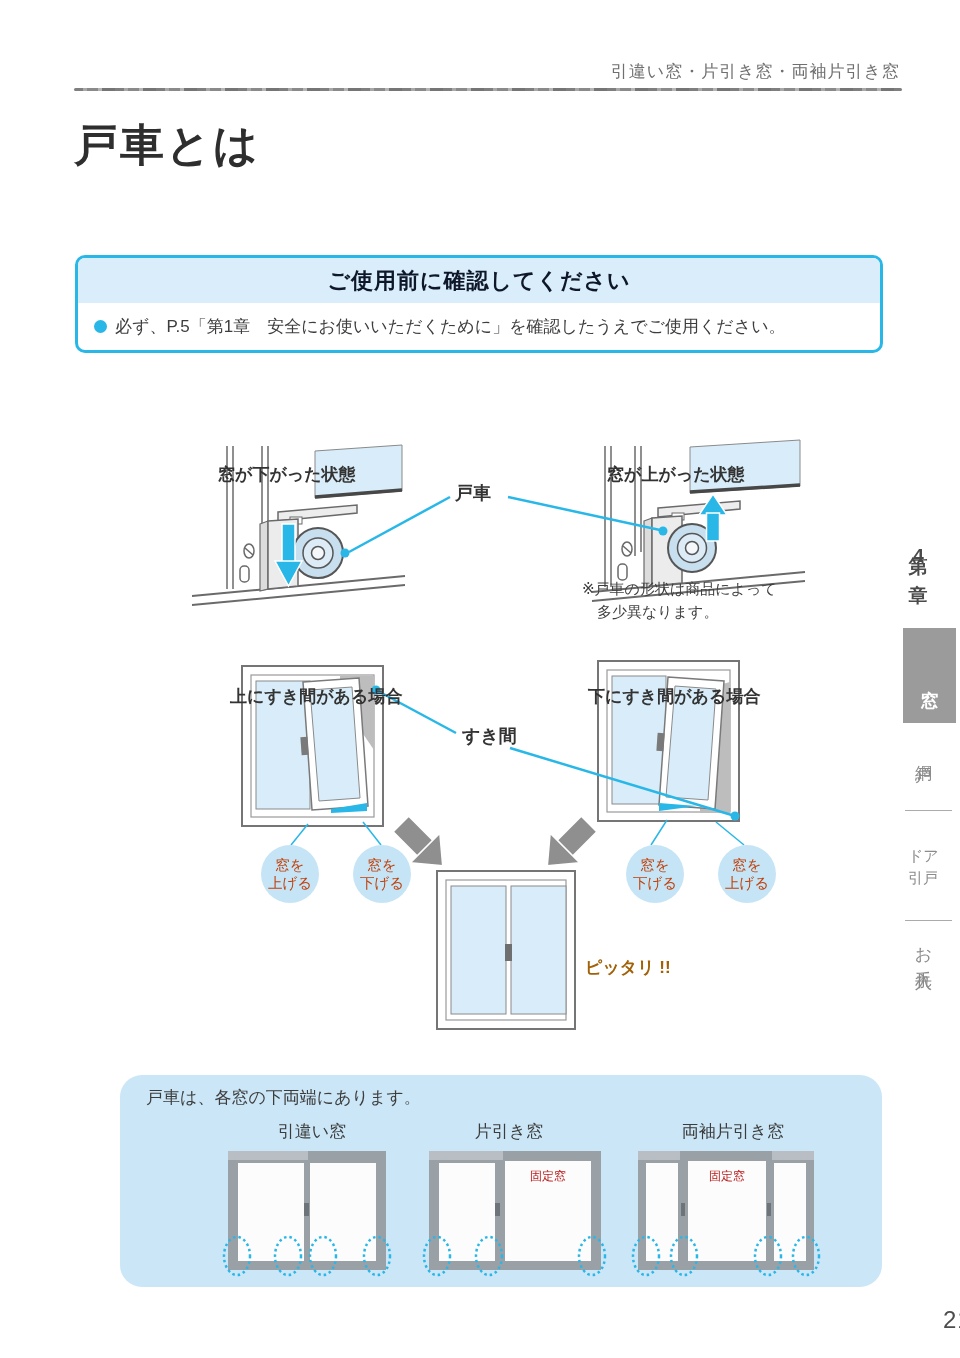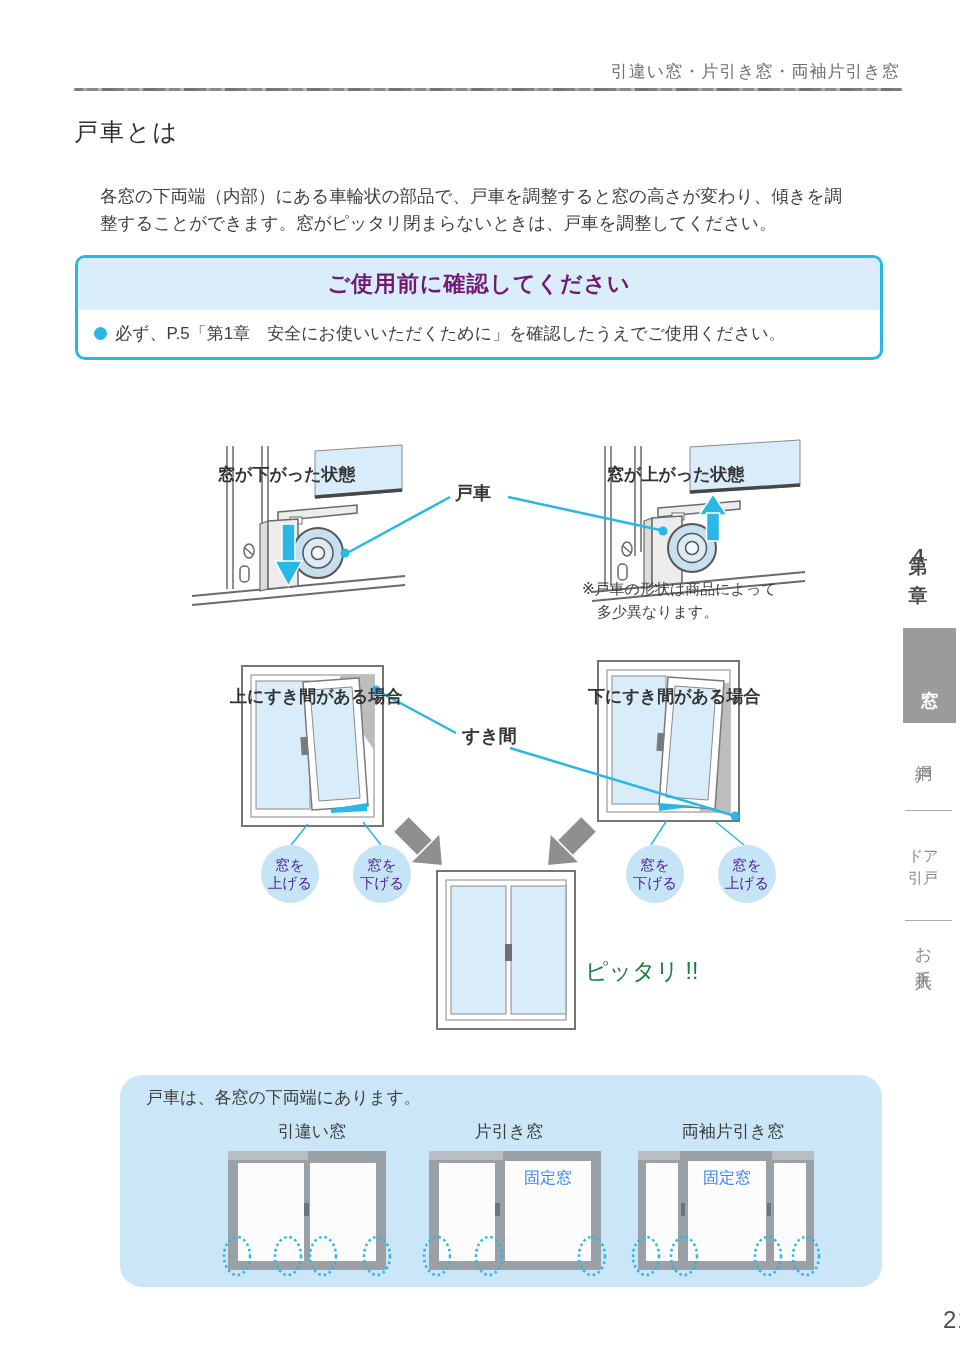--- a/index.html
+++ b/index.html
@@ -4,64 +4,60 @@
 <style>
   html,body{margin:0;padding:0;}
   body{width:960px;height:1358px;position:relative;background:#ffffff;
        font-family:"Liberation Sans","DejaVu Sans",sans-serif;color:#3d3d3d;overflow:hidden;}
   .abs{position:absolute;}
   .page{position:absolute;inset:0;}
   
   .breadcrumb{top:60px;right:60px;font-size:17px;color:#6f6f6f;letter-spacing:1px;}
   .head-rule{top:88px;left:74px;width:828px;height:3px;border-radius:2px;
     background:repeating-linear-gradient(90deg,#7f7f7f 0 9px,#a8a8a8 9px 13px,#8a8a8a 13px 24px,#b4b4b4 24px 28px,#757575 28px 41px);}
-  .page-title{top:116px;left:74px;font-size:24px;font-weight:normal;color:#2e2e2e;letter-spacing:2px;}
+  .page-title{top:116px;left:74px;font-size:44px;font-weight:bold;color:#2e2e2e;letter-spacing:2px;}
   .intro{top:183px;left:100px;font-size:17.5px;line-height:1.55;color:#404040;}
   
   .confirm{top:255px;left:75px;width:802px;border:3px solid #29b7e8;border-radius:10px;overflow:hidden;background:#fff;}
-  .confirm-head{background:#d9eefa;height:52px;display:flex;align-items:center;justify-content:center;
-    font-size:22px;font-weight:bold;color:#701a75;letter-spacing:1px;}
+  .confirm-head{background:#d9eefa;height:45px;display:flex;align-items:center;justify-content:center;
+    font-size:22px;font-weight:bold;color:#0f172a;letter-spacing:1px;}
   .confirm-body{display:flex;align-items:center;padding:12px 16px;font-size:17px;color:#3d3d3d;border-radius:8px;}
   .bullet{width:13px;height:13px;border-radius:50%;background:#29b7e8;margin-right:8px;flex:0 0 auto;}
   
   .cap{font-size:17px;font-weight:bold;color:#333;margin-top:48px;}
   .part-label{font-size:18px;font-weight:bold;color:#333;}
   .note{font-size:15px;color:#3f3f3f;line-height:1.5;}
   .bubble{width:58px;height:58px;border-radius:50%;background:#c5e5f6;display:flex;flex-direction:column;
-    align-items:center;justify-content:center;font-size:14.5px;line-height:1.25;color:#4c1d95;}
-  .result{font-size:23px;font-weight:normal;color:#15803d;}
+    align-items:center;justify-content:center;font-size:14.5px;line-height:1.25;color:#c2410c;}
+  .result{font-size:17px;font-weight:bold;color:#a16207;}
   
   .loc-box{top:1075px;left:120px;width:762px;height:212px;background:#cbe7f7;border-radius:22px;}
   .loc-title{top:1086px;left:146px;font-size:17px;color:#3c3c3c;}
   .loc-label{font-size:17px;color:#3c3c3c;transform:translateX(-50%);white-space:nowrap;}
-  .fixed-label{font-size:16px;color:#3b82f6;transform:translateX(-50%);}
+  .fixed-label{font-size:12px;color:#b91c1c;transform:translateX(-50%);}
   
   .v{writing-mode:vertical-rl;text-orientation:upright;}
   .chapter{top:542px;left:905px;font-size:19px;font-weight:bold;color:#4a4a4a;letter-spacing:3px;}
   .tab-active{top:628px;left:903px;width:53px;height:95px;background:#9b9b9b;display:flex;align-items:center;justify-content:center;}
   .tab-active span{color:#fff;font-size:18px;font-weight:bold;}
   .side-tab{font-size:17px;color:#8b8b8b;letter-spacing:2px;}
   .side-div{left:905px;width:47px;height:1px;background:#ababab;}
   .door-tab{top:845px;left:908px;font-size:15px;color:#8b8b8b;line-height:1.45;}
   .page-num{top:1306px;left:896px;font-size:24px;color:#4d4d4d;letter-spacing:1px;margin-left:47px;}
   svg.art{position:absolute;top:0;left:0;pointer-events:none;}
 </style>
 </head>
 <body>
 
 <div class="page">
 
   <div class="abs breadcrumb">引違い窓・片引き窓・両袖片引き窓</div>
   <div class="abs head-rule"></div>
   <div class="abs page-title">戸車とは</div>
 
-  <div class="abs intro">
-    <div>各窓の下両端（内部）にある車輪状の部品で、戸車を調整すると窓の高さが変わり、傾きを調</div>
-    <div>整することができます。窓がピッタリ閉まらないときは、戸車を調整してください。</div>
-  </div>
 
   <div class="abs confirm">
     <div class="confirm-head">ご使用前に確認してください</div>
     <div class="confirm-body">
       <span class="bullet"></span>
       <span>必ず、P.5「第1章　安全にお使いいただくために」を確認したうえでご使用ください。</span>
     </div>
   </div>
 
   <div class="abs loc-box"></div>

